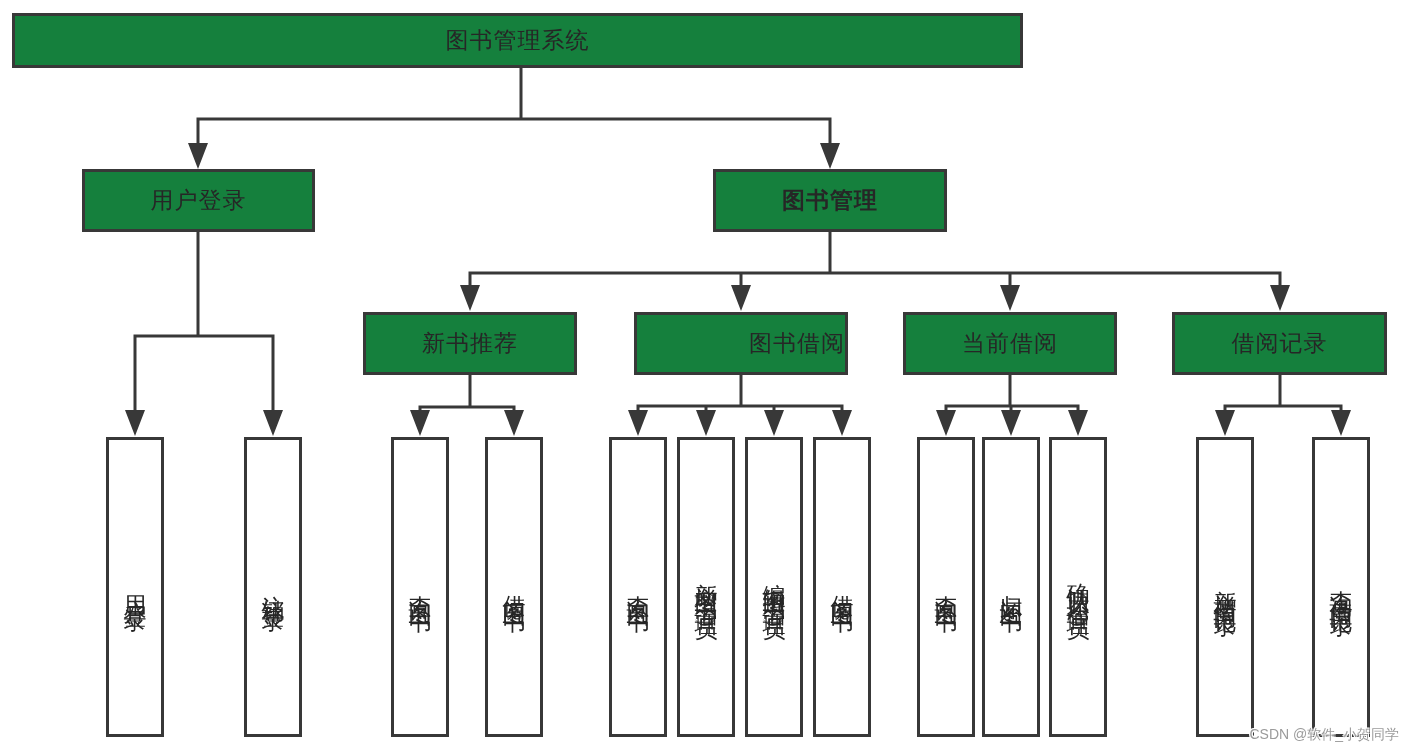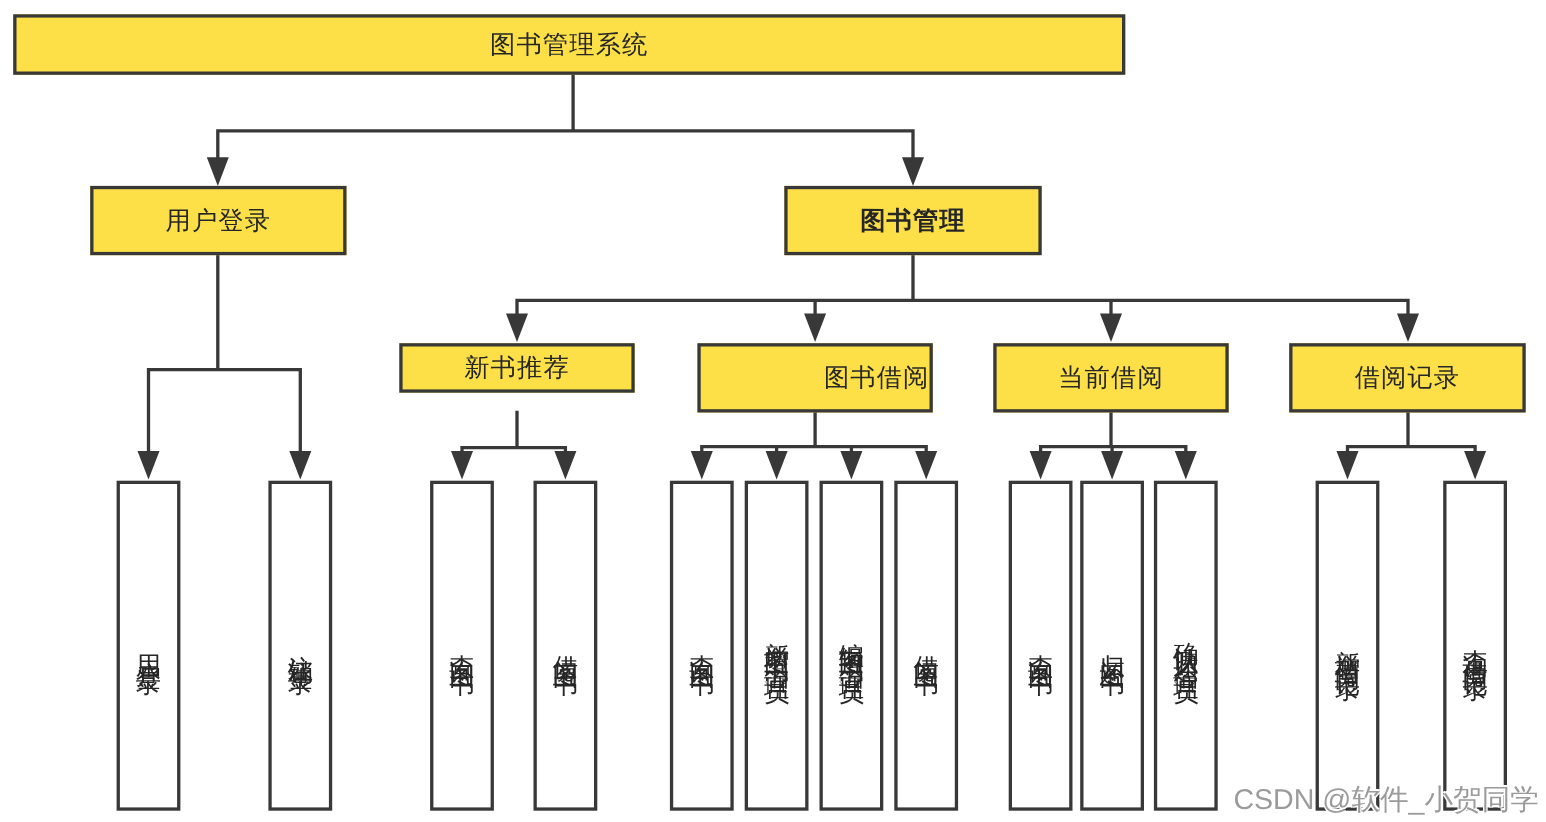--- a/index.html
+++ b/index.html
@@ -23,21 +23,21 @@
     stroke-linecap: square;
   }
   .connectors .ar {
     fill: #383838;
     stroke: none;
   }
   .hbox {
     position: absolute;
     box-sizing: border-box;
     border: 3px solid #383838;
-    background: #fde047;
+    background: #15803d;
     display: flex;
     align-items: center;
     justify-content: center;
     color: #262626;
     font-size: 23px;
     letter-spacing: 1px;
     white-space: nowrap;
   }
   .vbox {
     position: absolute;
@@ -56,21 +56,21 @@
   .vbox .vlbl {
     writing-mode: vertical-rl;
     text-orientation: mixed;
     letter-spacing: 5px;
     line-height: 1;
   }
   .watermark {
     position: absolute;
     right: 6px;
     bottom: 3px;
-    font-size: 26px;
+    font-size: 14px;
     color: #9b9b9b;
     text-shadow: 1px 1px 0 #ffffff, -1px -1px 0 #ffffff, 1px -1px 0 #ffffff, -1px 1px 0 #ffffff;
     white-space: nowrap;
     pointer-events: none;
     margin-top: 20px;
   }
 </style>
 </head>
 <body>
 
@@ -118,21 +118,21 @@
     <span>图书管理系统</span>
   </div>
 
   <div class="hbox" style="left:82px; top:169px; width:233px; height:63px;">
     <span>用户登录</span>
   </div>
   <div class="hbox" style="left:713px; top:169px; width:234px; height:63px;font-weight:bold;">
     <span>图书管理</span>
   </div>
 
-  <div class="hbox" style="left:363px; top:312px; width:214px; height:45px;">
+  <div class="hbox" style="left:363px; top:312px; width:214px; height:63px;">
     <span>新书推荐</span>
   </div>
   <div class="hbox" style="left:634px; top:312px; width:214px; height:63px;justify-content:flex-end;">
     <span>图书借阅</span>
   </div>
   <div class="hbox" style="left:1172px; top:312px; width:215px; height:63px;">
     <span>借阅记录</span>
   </div>
   <div class="hbox" style="left:903px; top:312px; width:214px; height:63px;">
     <span>当前借阅</span>

